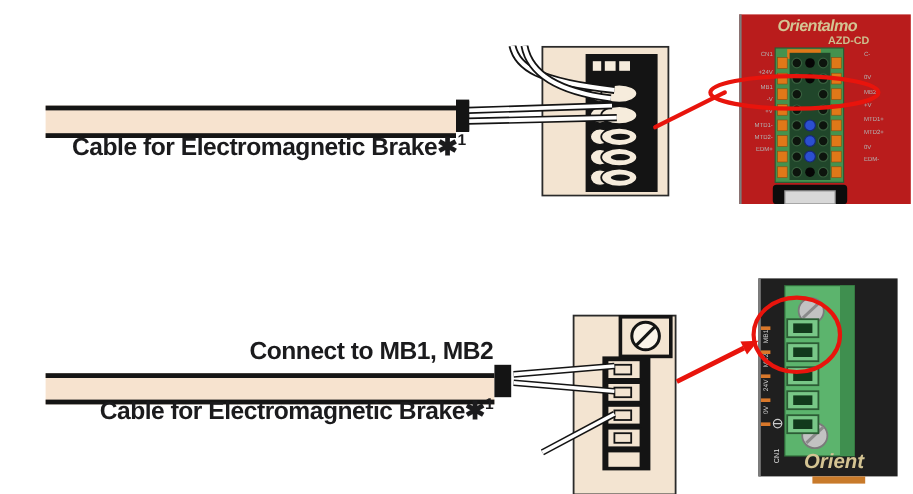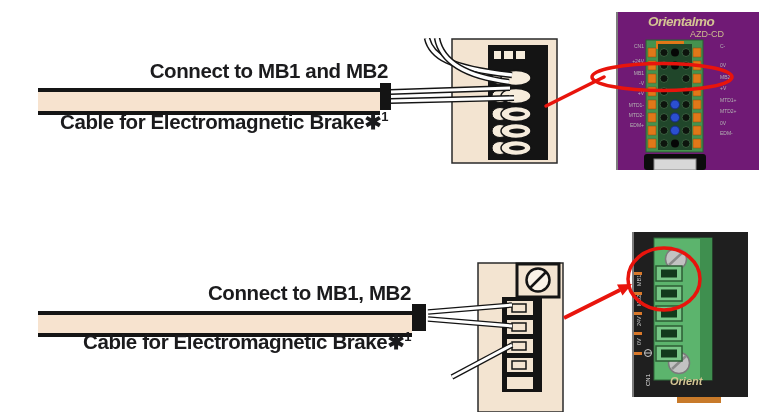--- a/index.html
+++ b/index.html
@@ -4,37 +4,36 @@
 <style>
   html,body{margin:0;padding:0;background:#fff;}
   .canvas{position:relative;width:761px;height:412px;background:#ffffff;overflow:hidden;
           font-family:"Liberation Sans",sans-serif;}
   .lbl{position:absolute;color:#1b1b1d;font-weight:bold;font-size:20.5px;
        letter-spacing:-0.4px;white-space:nowrap;}
   .lbl sup{font-size:13px;}
   .cable{position:absolute;background:#f7e3cf;border-top:4px solid #151515;border-bottom:4px solid #151515;}
   .cap{position:absolute;background:#151515;}
   svg{position:absolute;display:block;}
-  .photo{position:absolute;background:#701a75;overflow:hidden;border-left:2px solid #7d7d7d;}
+  .photo{position:absolute;background:#b91c1c;overflow:hidden;border-left:2px solid #7d7d7d;}
   .brand{position:absolute;color:#d4c493;font-style:italic;font-weight:bold;white-space:nowrap;}
-  .model{position:absolute;color:#cdbd8e;font-weight:normal;}
+  .model{position:absolute;color:#cdbd8e;font-weight:bold;}
   .pinlab{position:absolute;color:#b3b3b3;font-size:5px;line-height:6px;white-space:nowrap;}
   .pinlab.r{text-align:left;}
   .pinlab.l{width:24px;text-align:right;}
   .vlabel{position:absolute;color:#d0d0d0;font-size:5.5px;line-height:6px;white-space:nowrap;
           transform:rotate(-90deg);transform-origin:left bottom;}
   .tick{position:absolute;background:#d9782a;width:8px;height:3px;}
   .ostrip{position:absolute;background:#c87a2a;}
 </style>
 </head>
 <body>
 
 <div class="canvas">
 
-  <div class="lbl" style="right:373px;top:59px;">Connect to MB1 and MB2</div>
 
   <div class="cable" style="left:38px;top:88px;width:342px;height:19px;"></div>
   <div class="cap" style="left:380px;top:84px;width:11px;height:26px;"></div>
 
   <div class="lbl" style="right:373px;top:109px;">
     <span>Cable for Electromagnetic Brake</span><span>✱</span><sup>1</sup>
   </div>
 
   <svg style="left:376px;top:38px;" width="190" height="126" viewBox="0 0 190 126">
     <rect x="76" y="1" width="105" height="124" fill="#f3e4d1" stroke="#2a2a2a" stroke-width="1.5"></rect>
@@ -236,21 +235,21 @@
     <div class="tick" style="left:0;top:80px;"></div>
     <div class="tick" style="left:0;top:100px;"></div>
     <div class="tick" style="left:0;top:120px;"></div>
 
     <div class="vlabel" style="left:8px;top:48px;">MB1</div>
     <div class="vlabel" style="left:8px;top:68px;">MB2</div>
     <div class="vlabel" style="left:8px;top:88px;">24V</div>
     <div class="vlabel" style="left:8px;top:107px;">0V</div>
     <div class="vlabel" style="left:17px;top:148px;font-size:6px;color:#e0e0e0;">CN1</div>
 
-    <div class="brand" style="left:36px;top:143px;font-size:11px;">Orient</div>
+    <div class="brand" style="left:36px;top:143px;font-size:17px;">Orient</div>
   </div>
 
   <div class="ostrip" style="left:677px;top:397px;width:44px;height:6px;"></div>
 
   <svg style="left:624px;top:244px;" width="82" height="70" viewBox="0 0 82 70">
     <ellipse cx="40" cy="35" rx="36" ry="31" fill="none" stroke="#e8140c" stroke-width="3.5"></ellipse>
   </svg>
 
   <svg style="left:558px;top:276px;" width="80" height="46" viewBox="0 0 80 46">
     <line x1="6" y1="42" x2="62" y2="14" stroke="#e8140c" stroke-width="4"></line>

